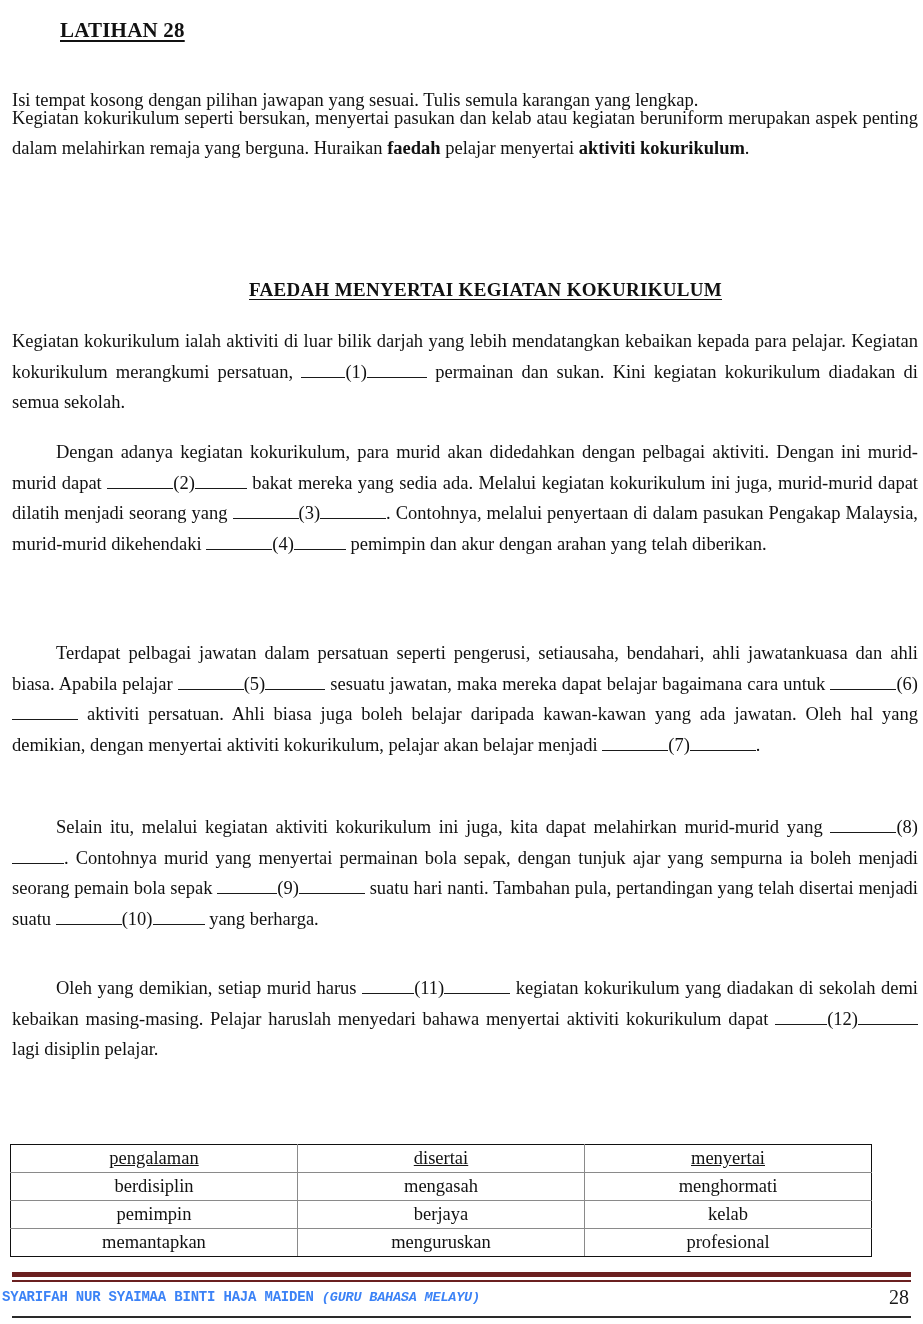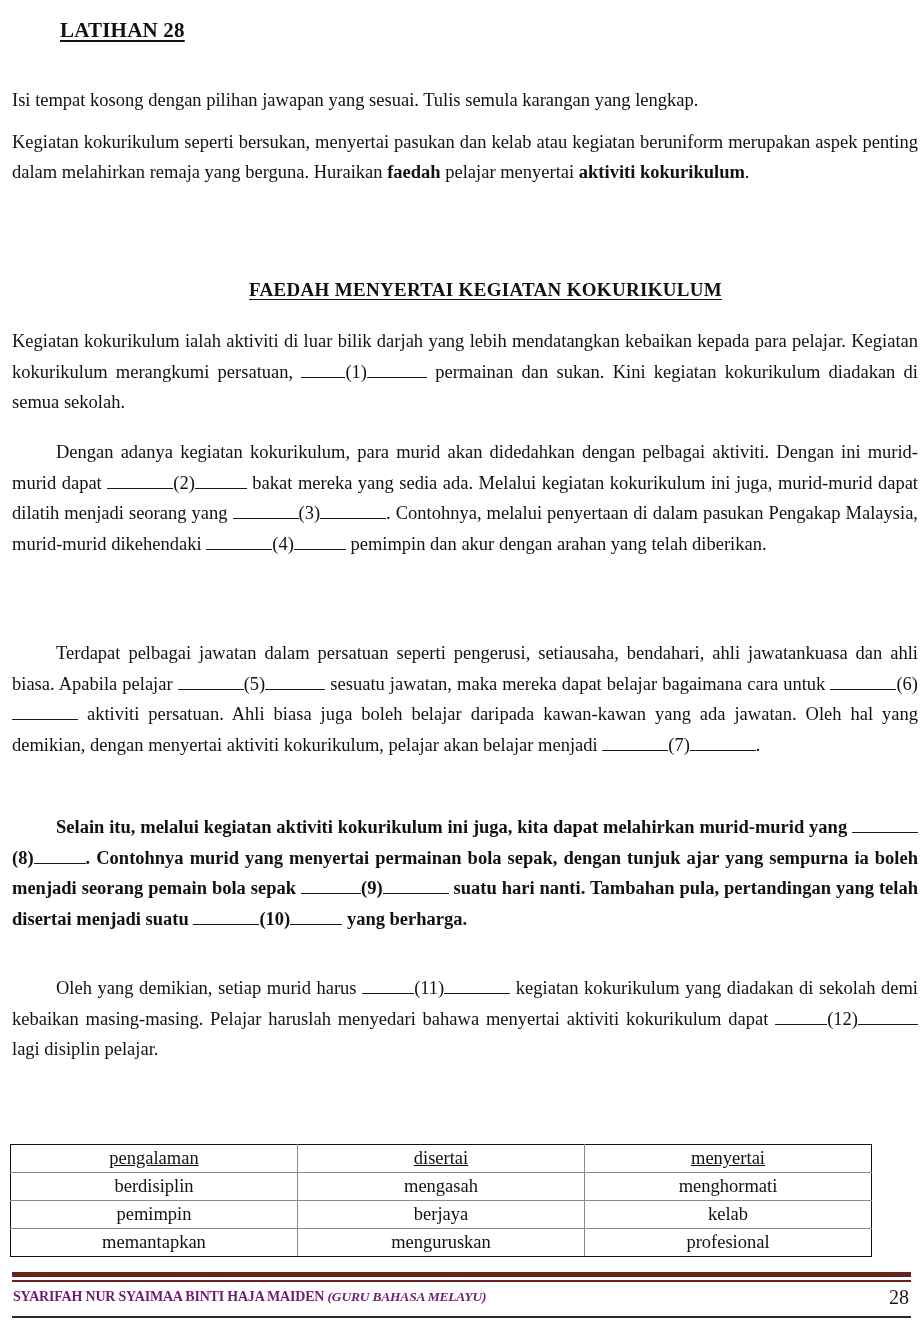--- a/index.html
+++ b/index.html
@@ -44,21 +44,21 @@
     top: 70px;
     width: 906px;
     font-size: 18.5px;
     line-height: 1.52;
     margin-top: 16px;
   }
 
   .prompt {
     position: absolute;
     left: 12px;
-    top: 128px;
+    top: 104px;
     width: 906px;
     font-size: 18.5px;
     line-height: 1.62;
     text-align: justify;
     text-justify: inter-word;
   }
   .prompt b { font-weight: bold; }
 
   
   .essay-title {
@@ -83,21 +83,21 @@
     left: 12px;
     width: 906px;
     font-size: 18.5px;
     line-height: 1.66;
     text-align: justify;
     text-justify: inter-word;
   }
   .p1 { top: 326px; }
   .p2 { top: 437px; }
   .p3 { top: 638px; }
-  .p4 { top: 812px; font-weight: bold; }
+  .p4 { top: 812px; }
   .p5 { top: 973px; }
 
   .indent { display: inline-block; width: 44px; }
 
   
   .blank {
     display: inline-block;
     border-bottom: 1.6px solid #1a1a1a;
     vertical-align: baseline;
     height: 0.92em;
@@ -152,27 +152,27 @@
   .footer-bottom-rule {
     position: absolute;
     left: 12px;
     top: 1316px;
     width: 899px;
     height: 1.5px;
     background: #2a2a2a;
   }
   .footer-name {
     position: absolute;
-    left: 13px;
+    left: 2px;
     top: 1289px;
-    font-family: Liberation Serif, serif;
+    font-family: Liberation Mono, monospace;
     font-size: 14px;
     font-weight: bold;
     letter-spacing: -0.2px;
-    color: #701a75;
+    color: #3b82f6;
     white-space: nowrap;
   }
   .footer-name .role {
     font-style: italic;
     font-weight: bold;
     font-size: 13.5px;
   }
   .footer-page {
     position: absolute;
     right: 14px;

